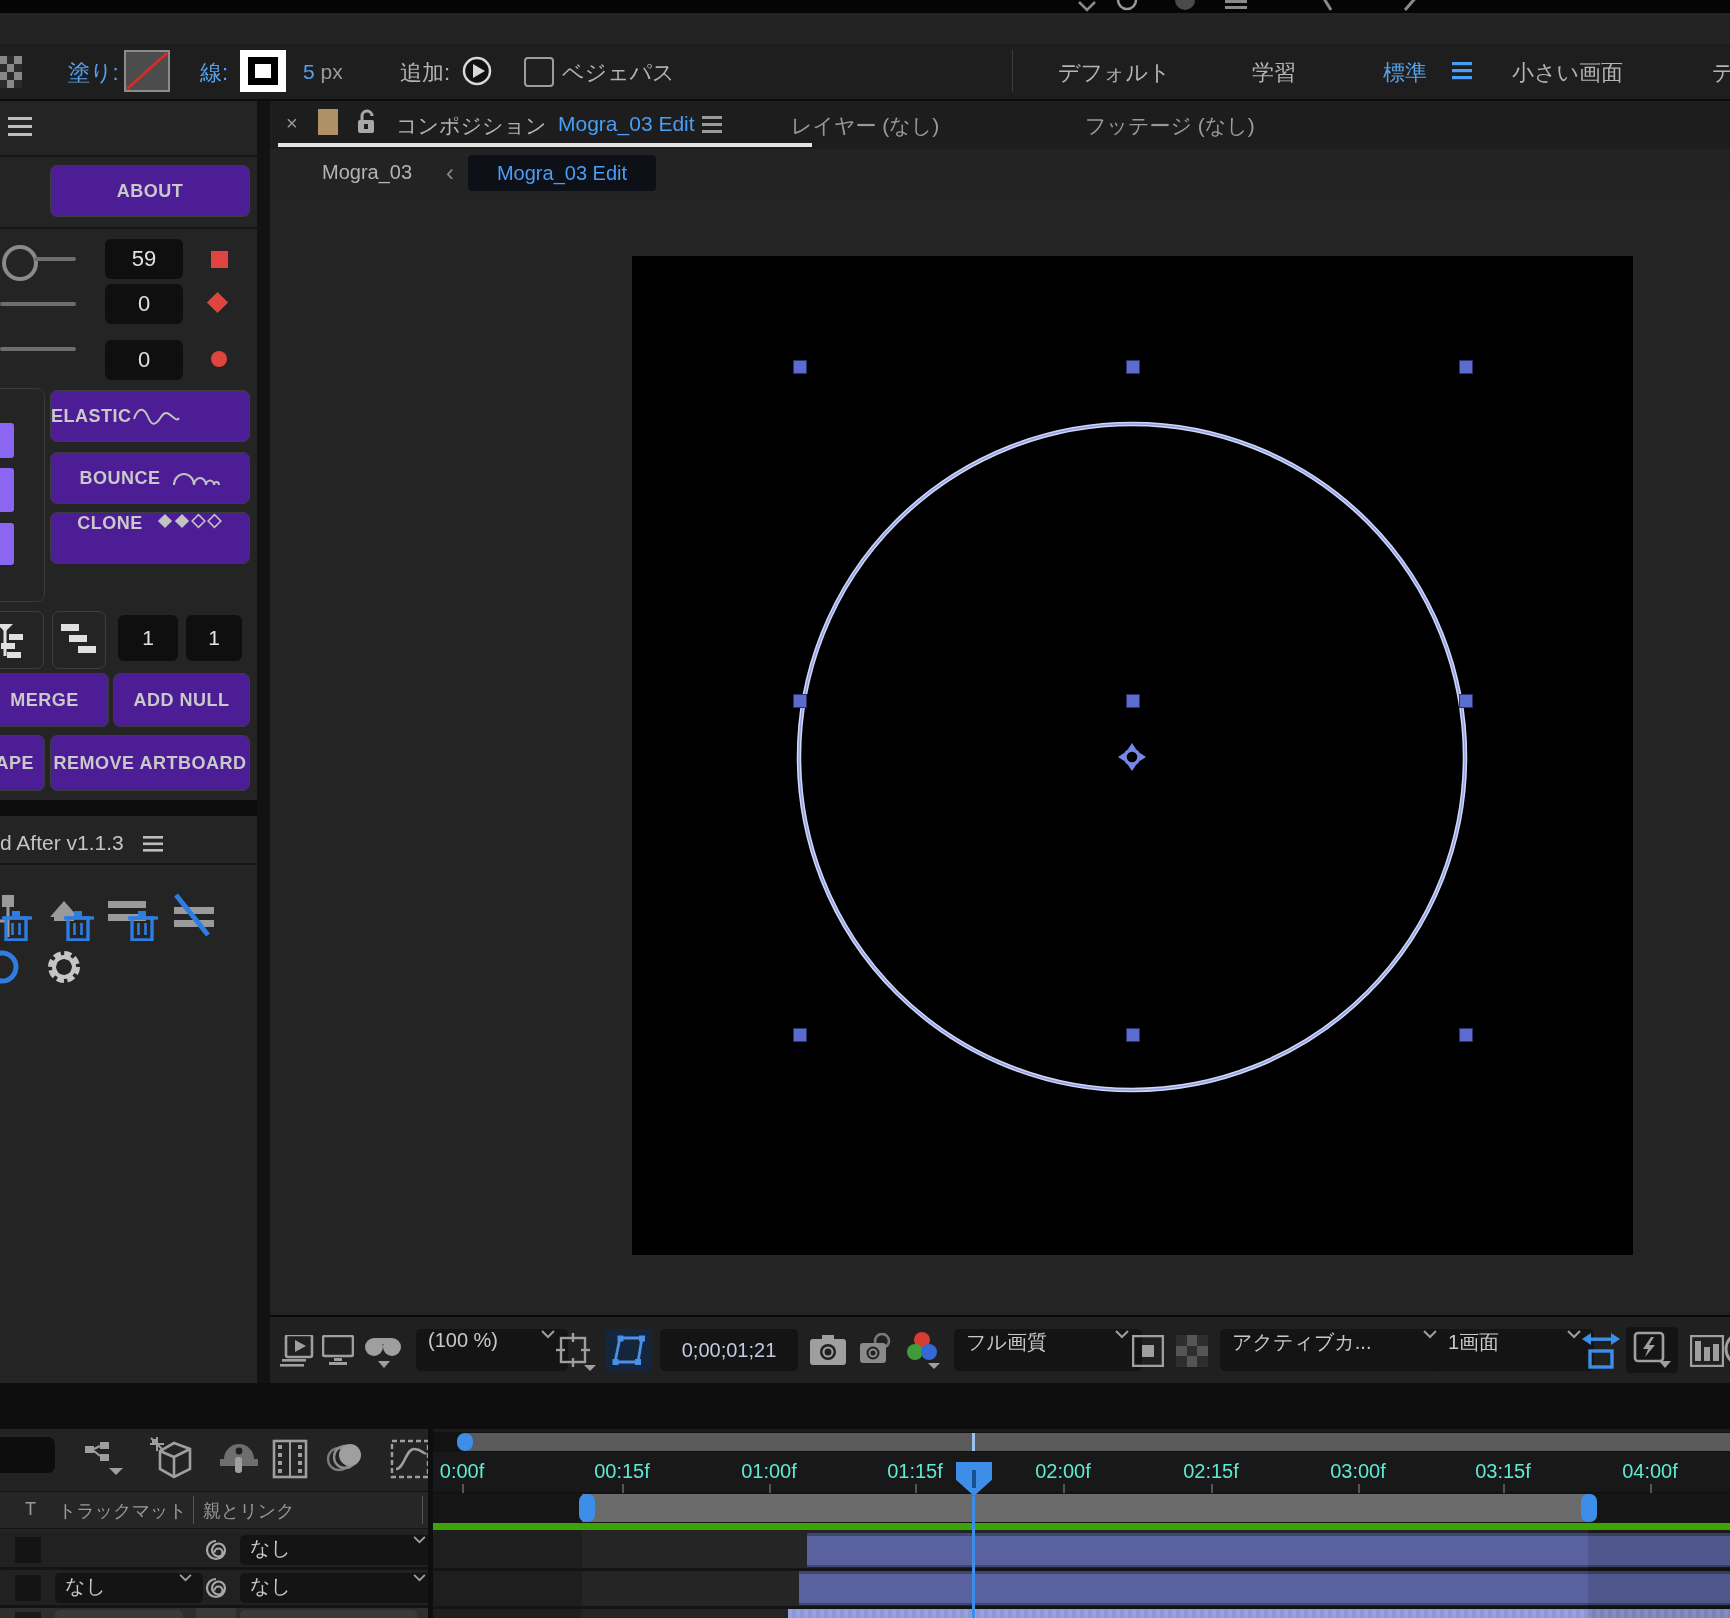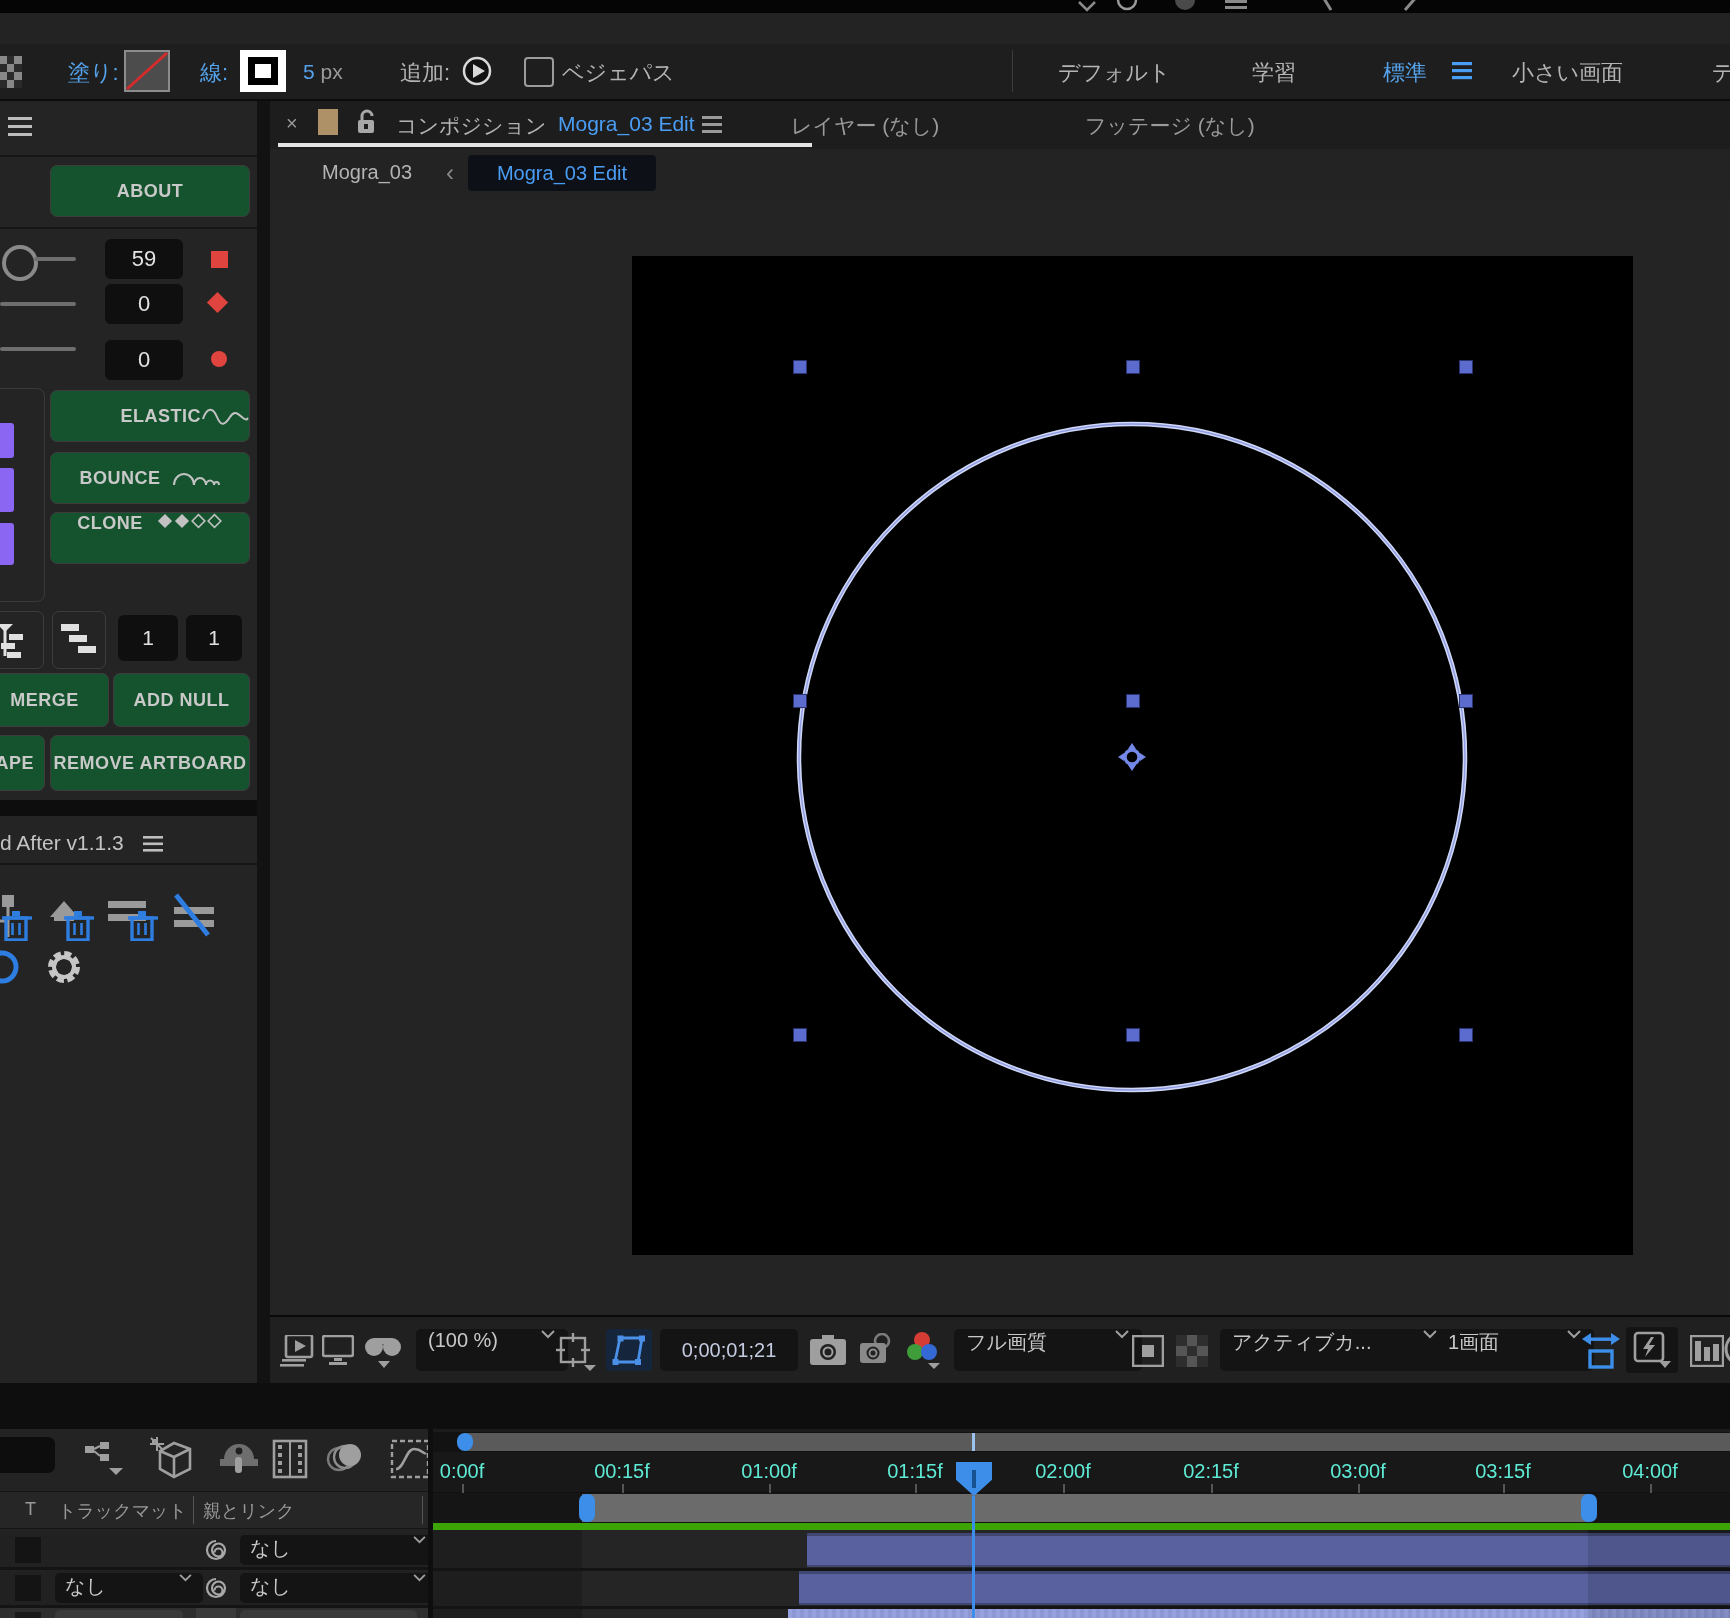--- a/index.html
+++ b/index.html
@@ -10,21 +10,21 @@
   .row{display:flex;align-items:flex-start;}
   
   .topstrip{left:0;top:0;width:1730px;height:13px;background:#050505;overflow:hidden;}
   .titlebar{left:0;top:13px;width:1730px;height:31px;background:linear-gradient(#c4c4c4,#9d9d9d);
             color:#161616;font-size:21px;}
   .toolbar{left:0;top:44px;width:1730px;height:55px;background:#1e1e1e;border-bottom:2px solid #0c0c0c;}
   .bluetxt{color:#55a2ea;} .graytxt{color:#b4b4b4;} .dimtxt{color:#9a9a9a;}
   
   .leftpanel{left:0;top:101px;width:257px;height:1282px;background:#242424;}
   .vdivider{left:257px;top:101px;width:13px;height:1282px;background:#121212;}
-  .panel-btn{background:#14532d;border:1px solid #3d3d3d;border-radius:7px;color:#c9c9c9;
+  .panel-btn{background:#4c1d95;border:1px solid #3d3d3d;border-radius:7px;color:#c9c9c9;
              font-weight:bold;font-size:18px;letter-spacing:.5px;}
   .inputbox{background:#0f0f0f;border-radius:6px;color:#e2e2e2;font-size:22px;}
   .sliderline{height:4px;background:#6e6e6e;border-radius:2px;}
   
   .mainpanel{left:270px;top:101px;width:1460px;height:1282px;background:#1d1d1d;}
   .tabstrip{left:0;top:0;width:1460px;height:48px;background:#1d1d1d;}
   .crumbbar{left:0;top:48px;width:1460px;height:50px;background:#232323;border-bottom:1px solid #151515;}
   .viewer{left:0;top:98px;width:1460px;height:1116px;background:#242424;}
   .comptoolbar{left:0;top:1214px;width:1460px;height:68px;background:#202020;border-top:2px solid #090909;}
   .handle{position:absolute;width:12px;height:12px;background:#5b6bce;border:1px solid #2a336e;}
@@ -132,21 +132,21 @@
     <div class="abs inputbox ctr" style="left:105px;top:239px;width:78px;height:40px">
       <span>0</span>
     </div>
     <div class="abs" style="left:211px;top:250px;width:16px;height:16px;background:#e0443e;border-radius:50%"></div>
 
     <div class="abs" style="left:-22px;top:287px;width:65px;height:212px;border:1px solid #3a3a3a;border-radius:8px"></div>
     <div class="abs" style="left:0;top:322px;width:14px;height:35px;background:#8a66f2;border-radius:0 3px 3px 0"></div>
     <div class="abs" style="left:0;top:367px;width:14px;height:44px;background:#8a66f2;border-radius:0 3px 3px 0"></div>
     <div class="abs" style="left:0;top:422px;width:14px;height:42px;background:#8a66f2;border-radius:0 3px 3px 0"></div>
 
-    <div class="abs panel-btn" style="left:50px;top:289px;width:198px;height:50px;display:flex;align-items:center;justify-content:flex-end;">
+    <div class="abs panel-btn" style="left:50px;top:289px;width:198px;height:50px;display:flex;align-items:center;justify-content:flex-start;">
       <span>ELASTIC</span>
       <svg width="48" height="18" viewBox="0 0 48 18">
         <path d="M2 12 C6 0 12 0 16 10 S24 18 29 10 S38 8 42 11 S46 12 47 11" fill="none" stroke="#c2c2c2" stroke-width="2"></path>
       </svg>
     </div>
     <div class="abs panel-btn" style="left:50px;top:351px;width:198px;height:50px;display:flex;align-items:center;justify-content:center;gap:12px">
       <span>BOUNCE</span>
       <svg width="48" height="18" viewBox="0 0 48 18">
         <path d="M1 16 A10 11 0 0 1 21 16 A6 7 0 0 1 33 16 A4 4.5 0 0 1 41 16 A2.5 3 0 0 1 46 16" fill="none" stroke="#c2c2c2" stroke-width="2"></path>
       </svg>

